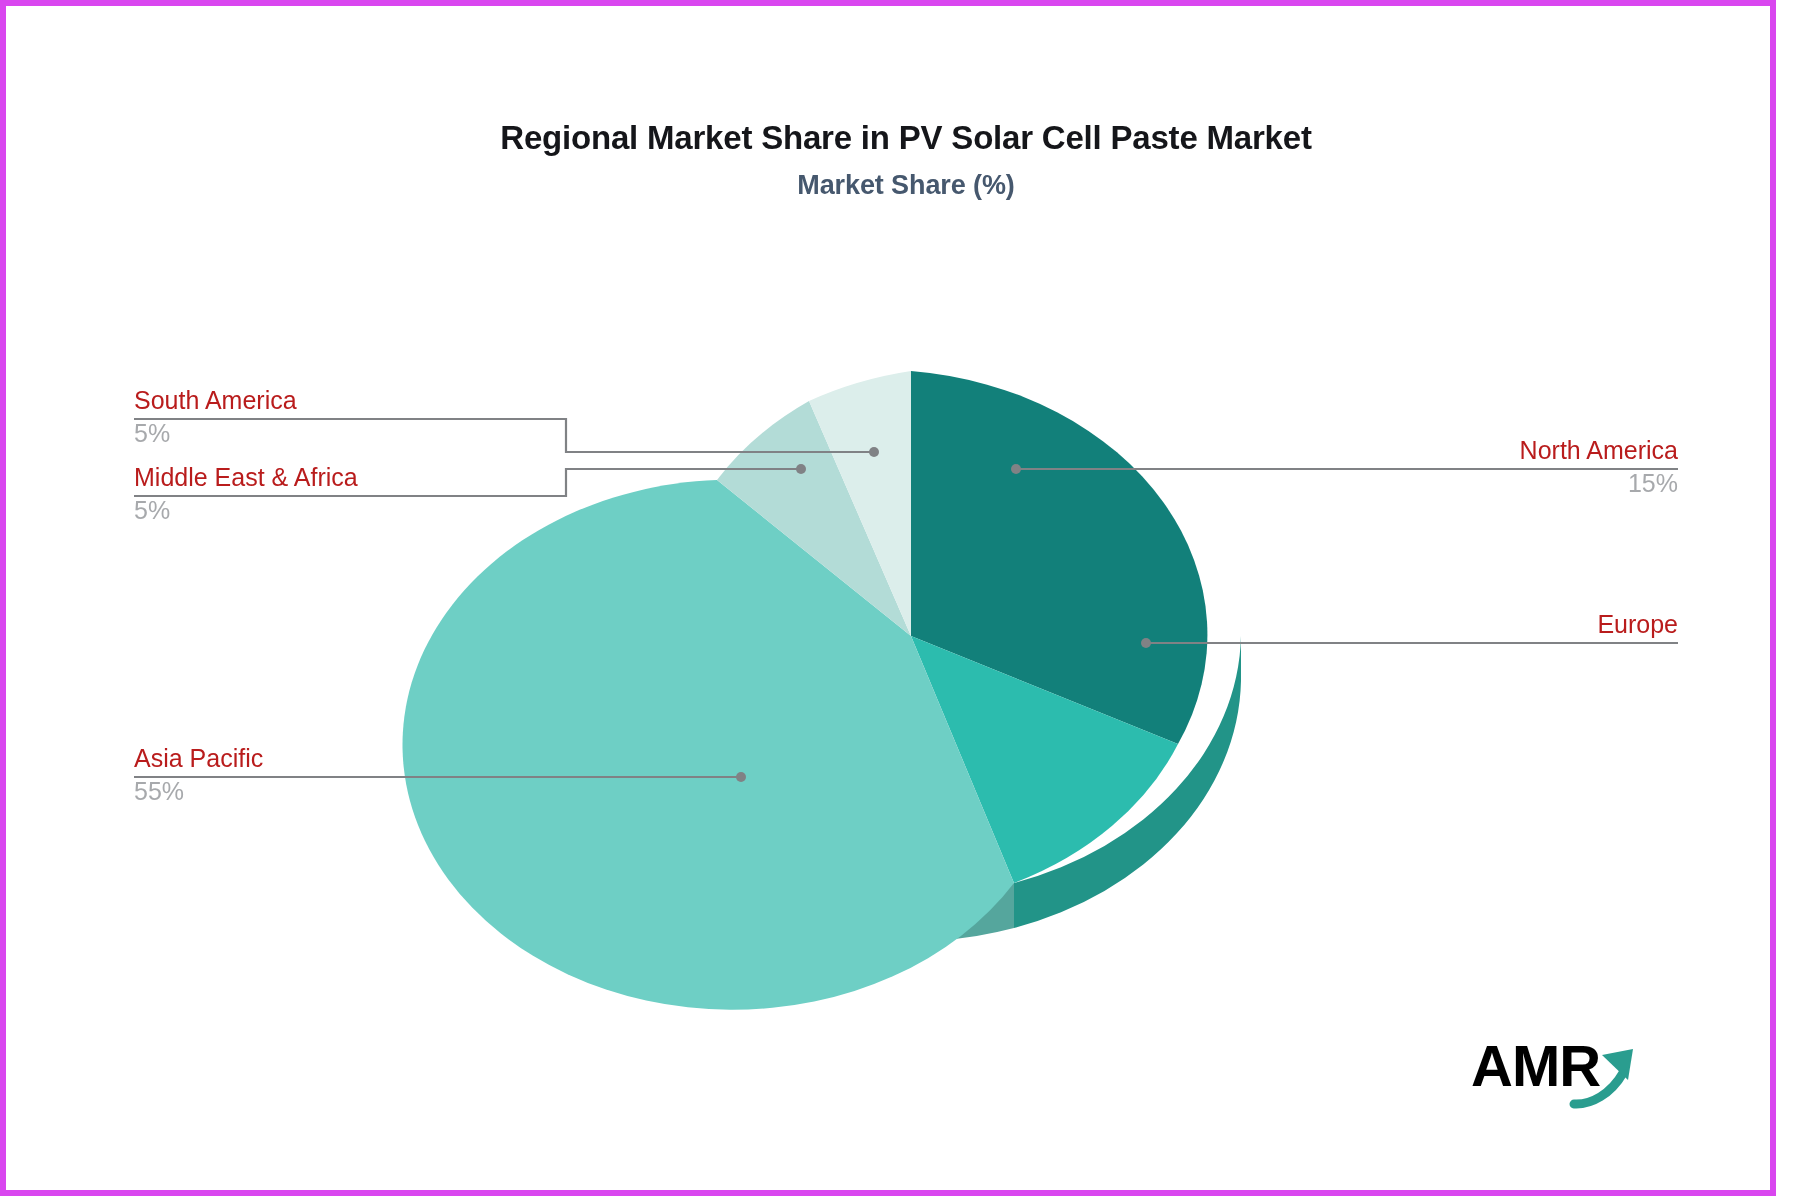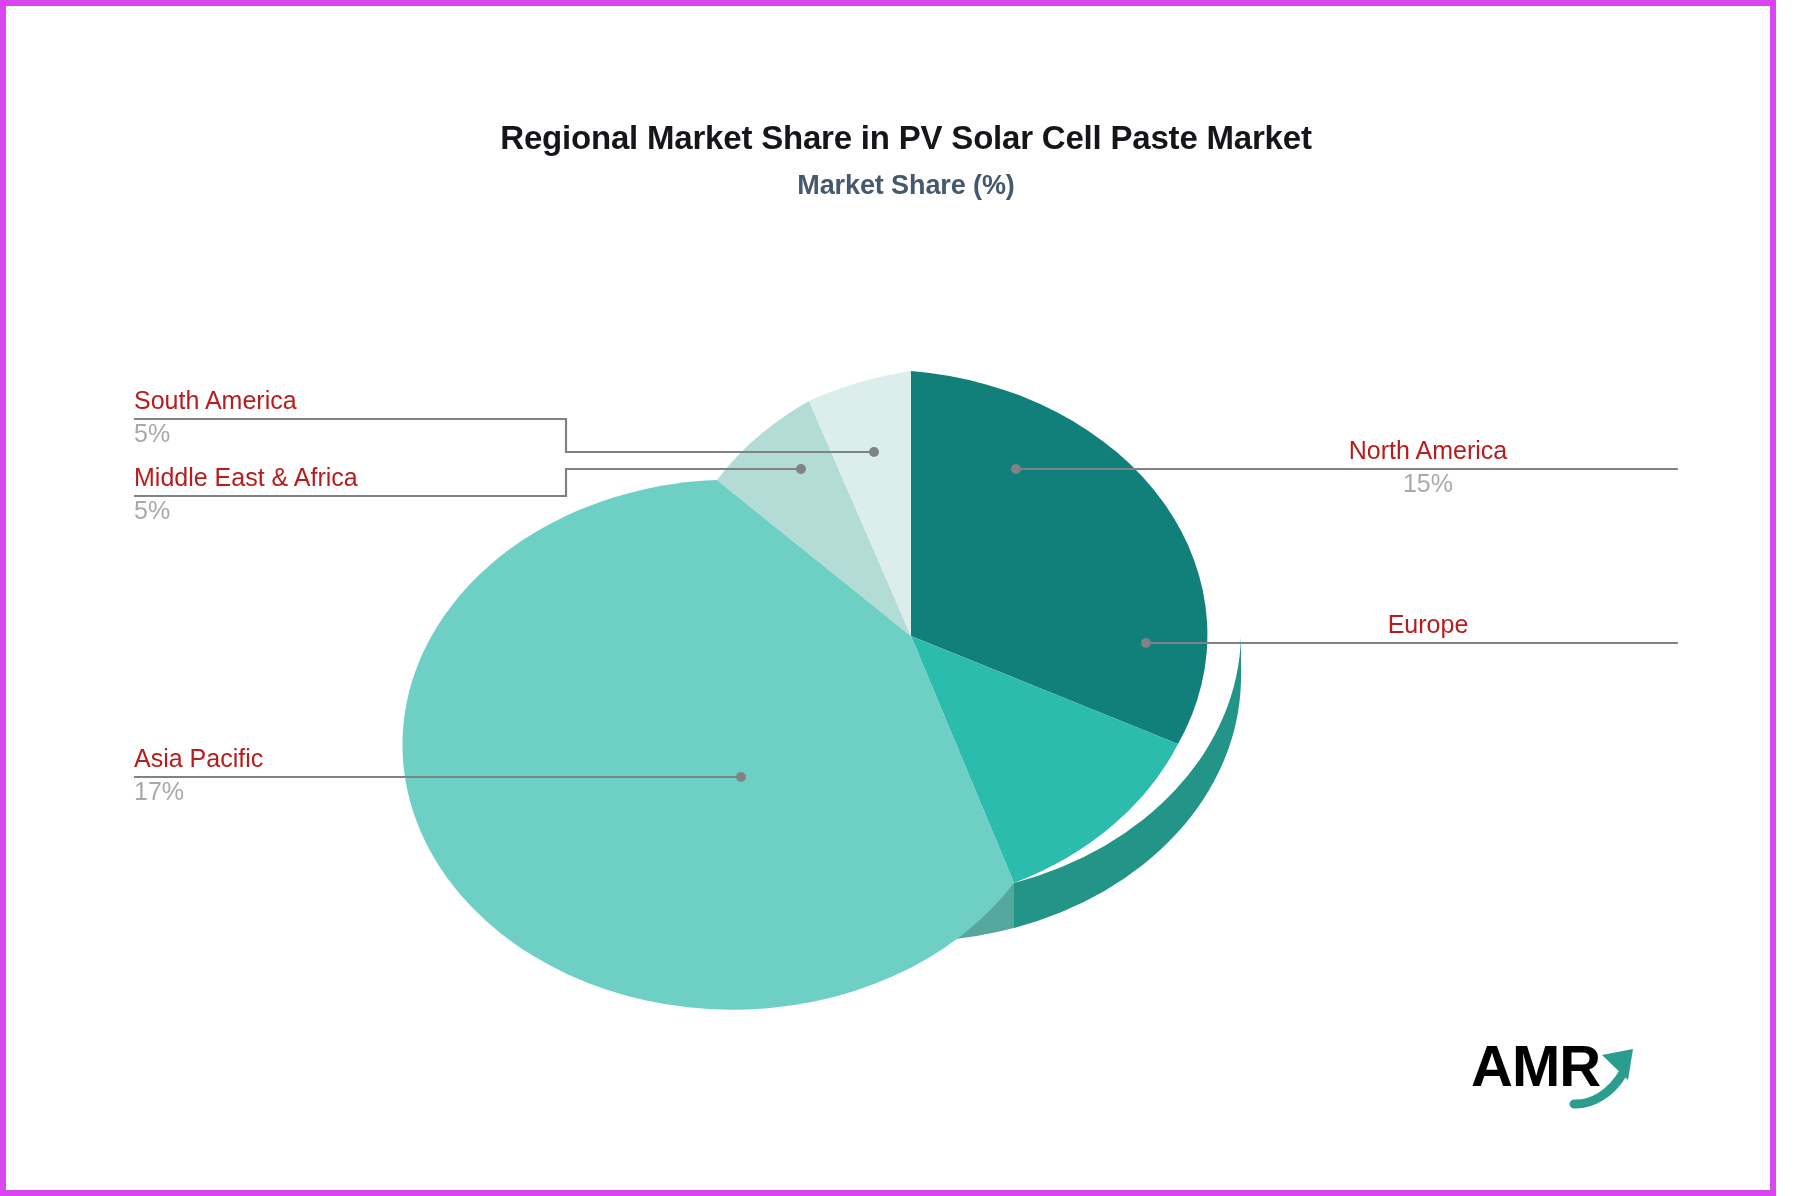--- a/index.html
+++ b/index.html
@@ -65,21 +65,21 @@
     color: #b91c1c;
     line-height: 32px;
     display: block;
   }
   .callout .cl-value {
     font-size: 25px;
     color: #a7a9ac;
     line-height: 34px;
     display: block;
   }
-  .callout.right { text-align: center; }
+  .callout.right { text-align: right; }
   .callout.left  { text-align: left; }
 
   
 
   
   #amr-logo {
     position: absolute;
     left: 1465px;
     top: 1025px;
     width: 180px;
@@ -161,21 +161,21 @@
     <span class="cl-value">5%</span>
   </div>
 
   <div class="callout left" style="left:128px; top:455px;">
     <span class="cl-name">Middle East &amp; Africa</span>
     <span class="cl-value">5%</span>
   </div>
 
   <div class="callout left" style="left:128px; top:736px;">
     <span class="cl-name">Asia Pacific</span>
-    <span class="cl-value">17%</span>
+    <span class="cl-value">55%</span>
   </div>
 
   <div class="callout right" style="left:1172px; top:428px; width:500px;">
     <span class="cl-name">North America</span>
     <span class="cl-value">15%</span>
   </div>
 
   <div class="callout right" style="left:1172px; top:602px; width:500px;">
     <span class="cl-name">Europe</span>
   </div>

